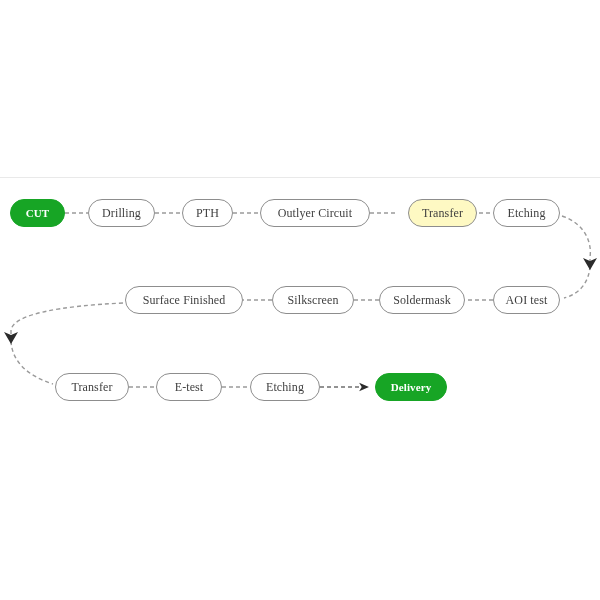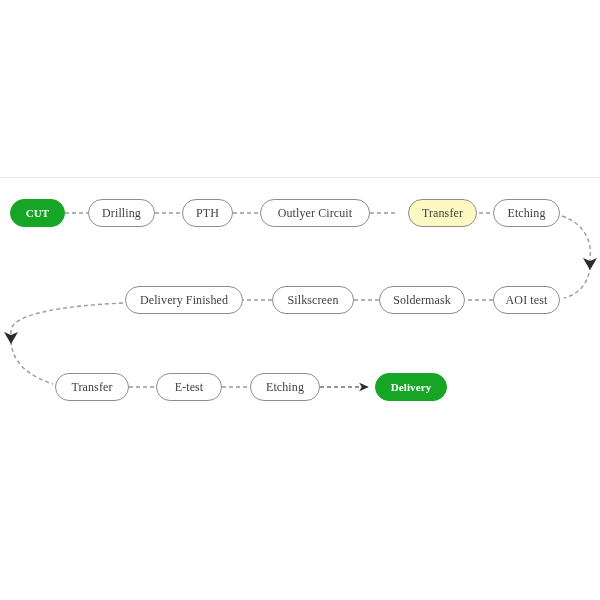--- a/index.html
+++ b/index.html
@@ -118,21 +118,21 @@
       <div class="node" style="left: 493px; top: 286px; width: 67px; background: rgb(255, 255, 255); border-color: rgb(141, 141, 141); color: rgb(63, 63, 63);">
         <span class="node-label">AOI test</span>
       </div>
       <div class="node" style="left: 379px; top: 286px; width: 86px; background: rgb(255, 255, 255); border-color: rgb(141, 141, 141); color: rgb(63, 63, 63);">
         <span class="node-label">Soldermask</span>
       </div>
       <div class="node" style="left: 272px; top: 286px; width: 82px; background: rgb(255, 255, 255); border-color: rgb(141, 141, 141); color: rgb(63, 63, 63);">
         <span class="node-label">Silkscreen</span>
       </div>
       <div class="node" style="left: 125px; top: 286px; width: 118px; background: rgb(255, 255, 255); border-color: rgb(141, 141, 141); color: rgb(63, 63, 63);">
-        <span class="node-label">Delivery Finished</span>
+        <span class="node-label">Surface Finished</span>
       </div>
       <div class="node" style="left: 55px; top: 373px; width: 74px; background: rgb(255, 255, 255); border-color: rgb(141, 141, 141); color: rgb(63, 63, 63);">
         <span class="node-label">Transfer</span>
       </div>
       <div class="node" style="left: 156px; top: 373px; width: 66px; background: rgb(255, 255, 255); border-color: rgb(141, 141, 141); color: rgb(63, 63, 63);">
         <span class="node-label">E-test</span>
       </div>
       <div class="node" style="left: 250px; top: 373px; width: 70px; background: rgb(255, 255, 255); border-color: rgb(141, 141, 141); color: rgb(63, 63, 63);">
         <span class="node-label">Etching</span>
       </div>

